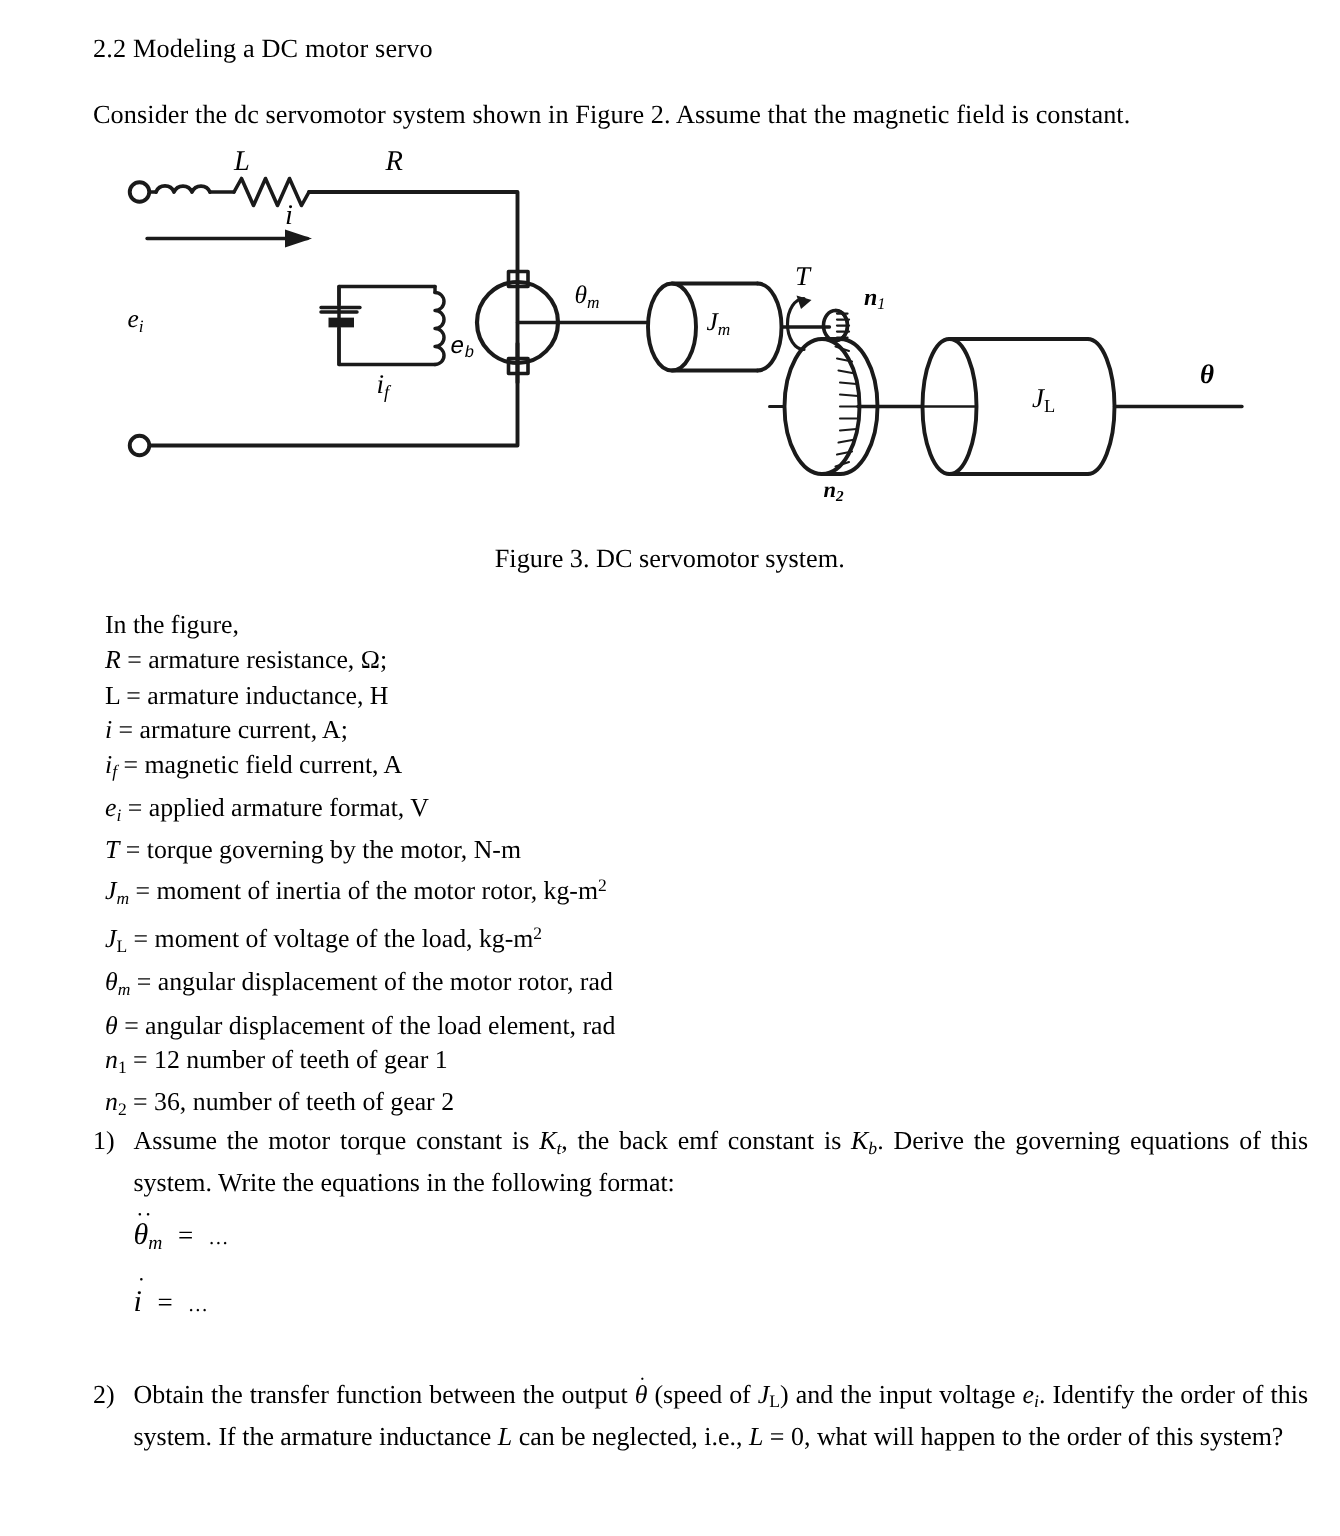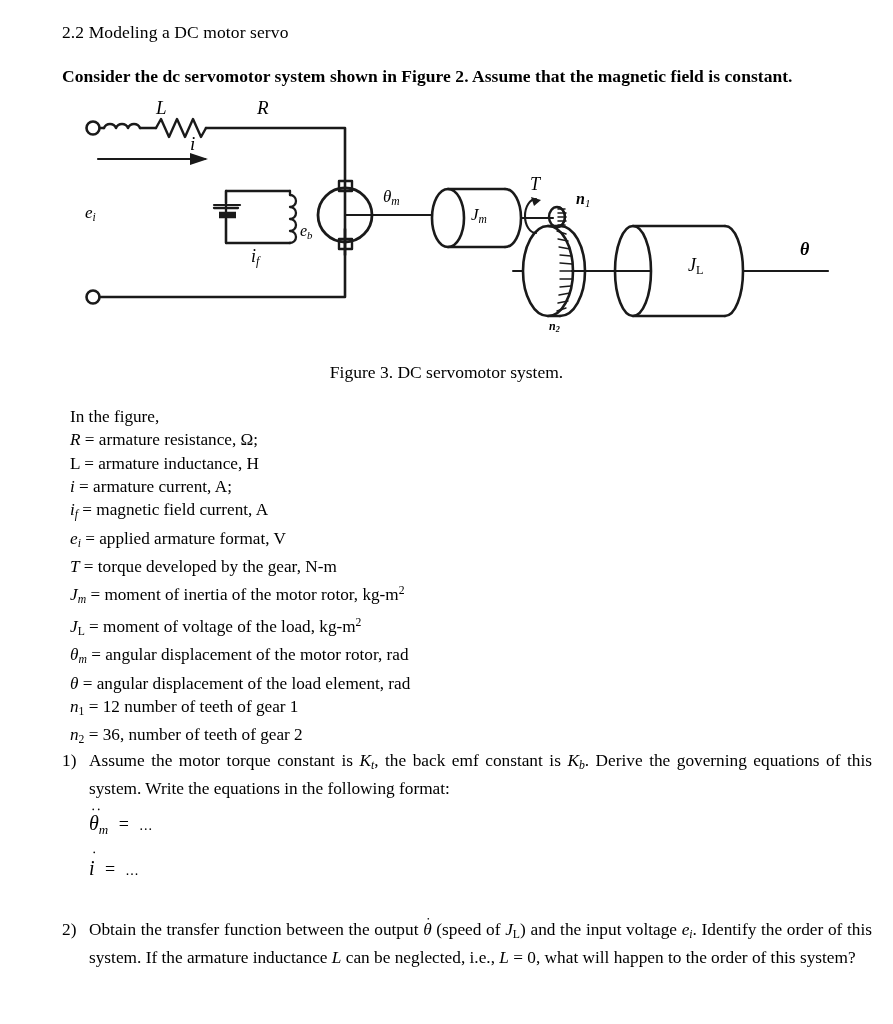--- a/index.html
+++ b/index.html
@@ -29,21 +29,20 @@
     font-size: 17.5px;
     letter-spacing: .1px;
   }
   .intro-line {
     position: absolute;
     left: 62px;
     top: 66px;
     font-size: 17.5px;
     letter-spacing: .05px;
     white-space: nowrap;
-    font-weight: bold;
   }
   .figure-caption {
     position: absolute;
     left: 0;
     right: 0;
     top: 362px;
     text-align: center;
     font-size: 17.5px;
   }
 
@@ -231,39 +230,39 @@
     <span class="fig-label" style="left:190px; top:38px; font-size:19px;">i</span>
 
     <span class="fig-label" style="left:85px; top:108px; font-size:17px;text-align:center;">
       <span class="var">e</span><sub>i</sub>
     </span>
 
     <span class="fig-label" style="left:251px; top:151px; font-size:18px;">
       <span class="var">i</span><sub>f</sub>
     </span>
 
-    <span class="fig-label" style="left:300px; top:127px; font-size:16px;">
+    <span class="fig-label" style="left:300px; top:127px; font-size:16px;font-family:Liberation Mono, monospace;">
       <span class="var">e</span><sub>b</sub>
     </span>
 
     <span class="fig-label" style="left:383px; top:92px; font-size:17px;">
       <span class="var">θ</span><sub>m</sub>
     </span>
 
     <span class="fig-label" style="left:471px; top:110px; font-size:17px;">
       <span class="var">J</span><sub>m</sub>
     </span>
 
     <span class="fig-label" style="left:530px; top:79px; font-size:18px;">T</span>
 
     <span class="fig-label" style="left:576px; top:95px; font-size:16px;">
       <span class="bvar">n</span><sub>1</sub>
     </span>
 
-    <span class="fig-label" style="left:549px; top:224px; font-size:12px; font-weight:bold;">
+    <span class="fig-label" style="left:549px; top:224px; font-size:15px; font-weight:bold;">
       <span class="bvar">n</span><sub>2</sub>
     </span>
 
     <span class="fig-label" style="left:688px; top:160px; font-size:18px;">
       <span class="var">J</span><sub style="font-style:normal">L</sub>
     </span>
 
     <span class="fig-label" style="left:800px; top:144px; font-size:18px; font-weight:bold;">θ</span>
   </div>
 
@@ -293,21 +292,21 @@
     </span>
 
     <span class="nline">
       <span class="var">e</span><sub>i</sub>
       <span>= applied armature format, V</span>
     </span>
 
 
     <span class="nline">
       <span class="var">T</span>
-      <span>= torque developed by the gear, N-m</span>
+      <span>= torque governing by the motor, N-m</span>
     </span>
 
     <span class="nline">
       <span class="var">J</span><sub>m</sub>
       <span>= moment of inertia of the motor rotor, kg-m</span><sup>2</sup>
     </span>
 
     <span class="nline">
       <span class="var">J</span><sub style="font-style:normal">L</sub>
       <span>= moment of voltage of the load, kg-m</span><sup>2</sup>

